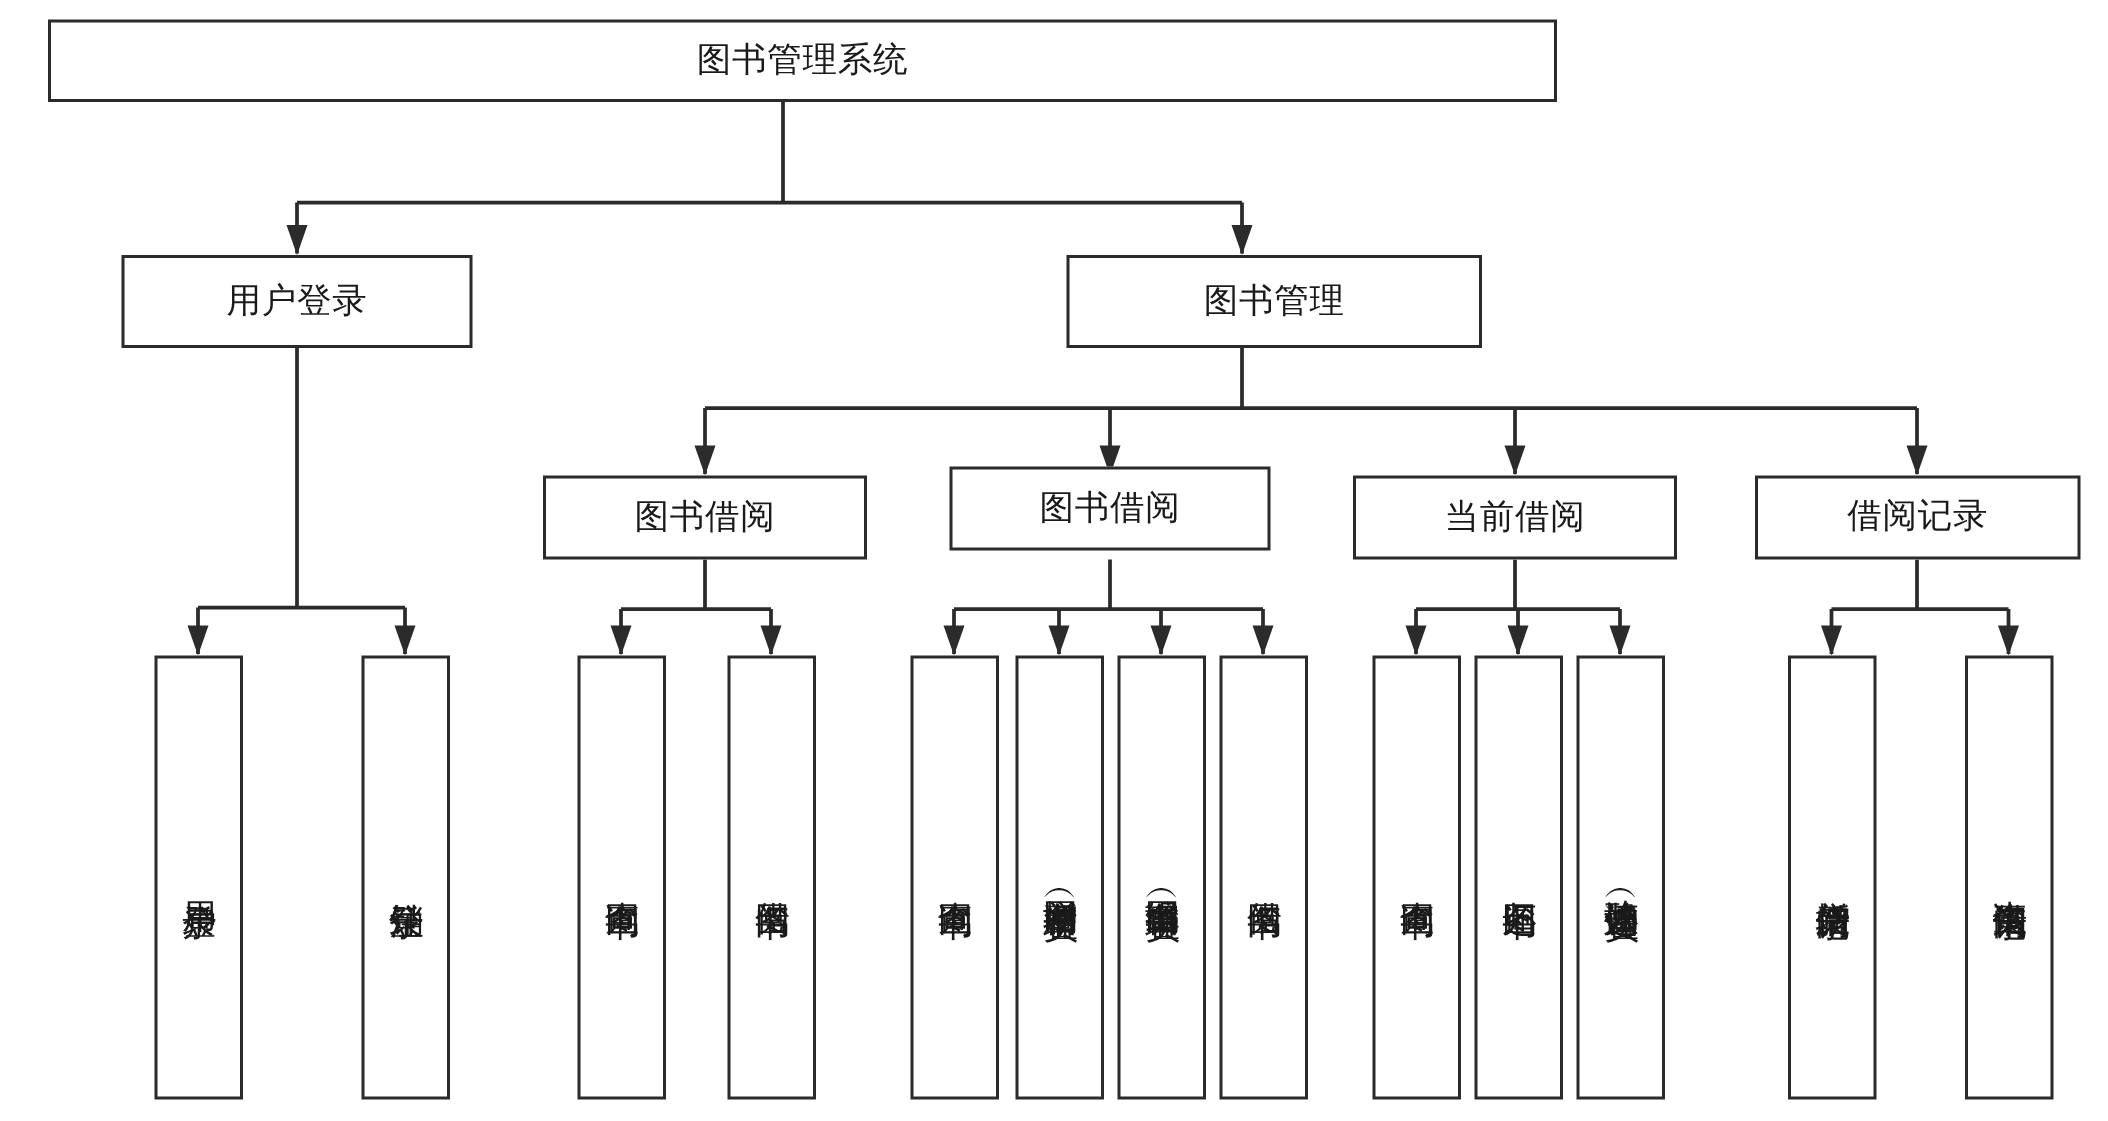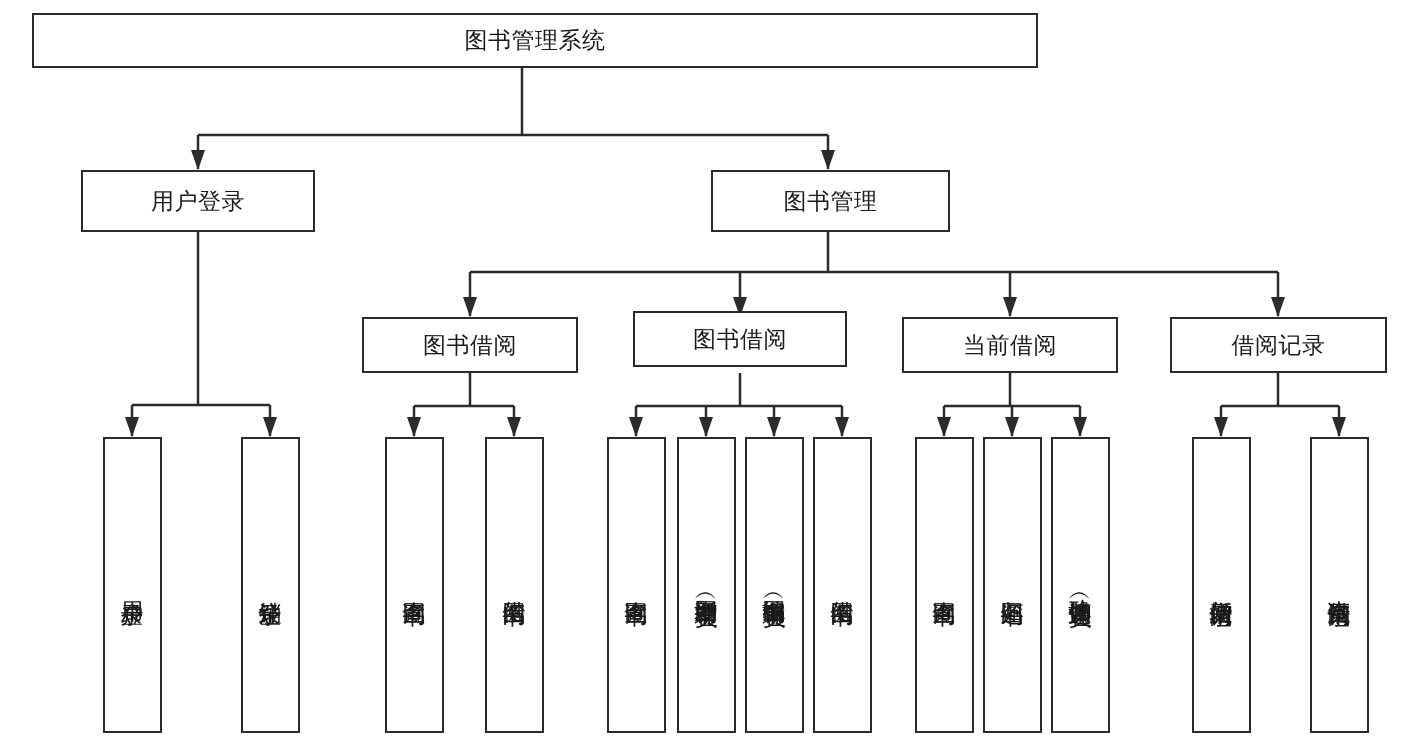--- a/index.html
+++ b/index.html
@@ -123,33 +123,33 @@
       <line x1="1339" y1="406" x2="1339" y2="436" stroke="#2b2b2b" stroke-width="2.5"></line>
       <polygon points="1332,417 1346,417 1339,437" fill="#2b2b2b"></polygon>
     </svg>
   <div id="node-layer">
       <div class="node-box horizontal" style="left: 32px; top: 13px; width: 1006px; height: 55px;">
         <span class="node-label">图书管理系统</span>
       </div>
       <div class="node-box horizontal" style="left: 81px; top: 170px; width: 234px; height: 62px;">
         <span class="node-label">用户登录</span>
       </div>
-      <div class="node-box horizontal" style="left: 711px; top: 170px; width: 239px; height: 62px;">
+      <div class="node-box horizontal" style="left: 711px; top: 170px; width: 277px; height: 62px;">
         <span class="node-label">图书管理</span>
       </div>
       <div class="node-box horizontal" style="left: 362px; top: 317px; width: 216px; height: 56px;">
         <span class="node-label">图书借阅</span>
       </div>
       <div class="node-box horizontal" style="left: 633px; top: 311px; width: 214px; height: 56px;">
         <span class="node-label">图书借阅</span>
       </div>
       <div class="node-box horizontal" style="left: 902px; top: 317px; width: 216px; height: 56px;">
         <span class="node-label">当前借阅</span>
       </div>
-      <div class="node-box horizontal" style="left: 1170px; top: 317px; width: 217px; height: 56px;">
+      <div class="node-box horizontal" style="left: 1170px; top: 317px; width: 217px; height: 56px; font-family: Liberation Mono, monospace;">
         <span class="node-label">借阅记录</span>
       </div>
       <div class="node-box vertical" style="left: 103px; top: 437px; width: 59px; height: 296px;">
         <span class="node-label">用户登录</span>
       </div>
       <div class="node-box vertical" style="left: 241px; top: 437px; width: 59px; height: 296px;">
         <span class="node-label">注销登录</span>
       </div>
       <div class="node-box vertical" style="left: 385px; top: 437px; width: 59px; height: 296px;">
         <span class="node-label">查询图书</span>

